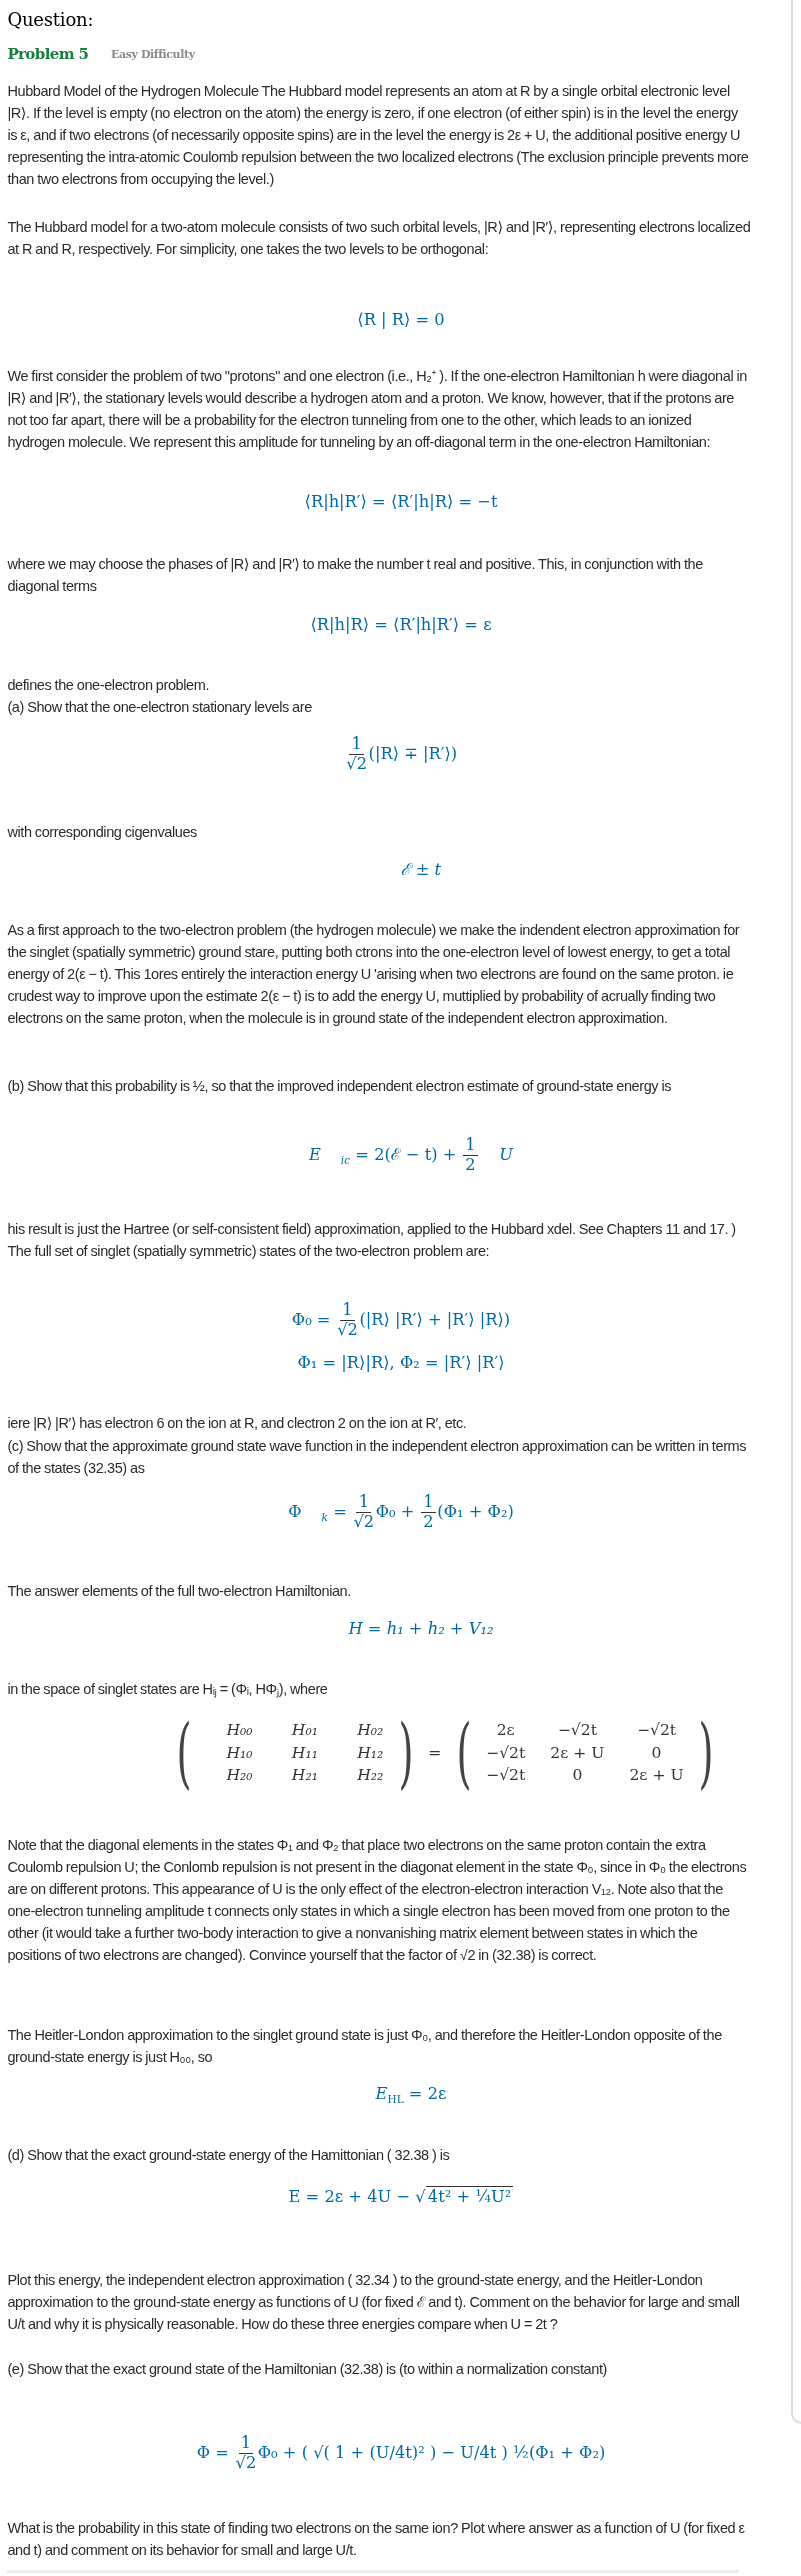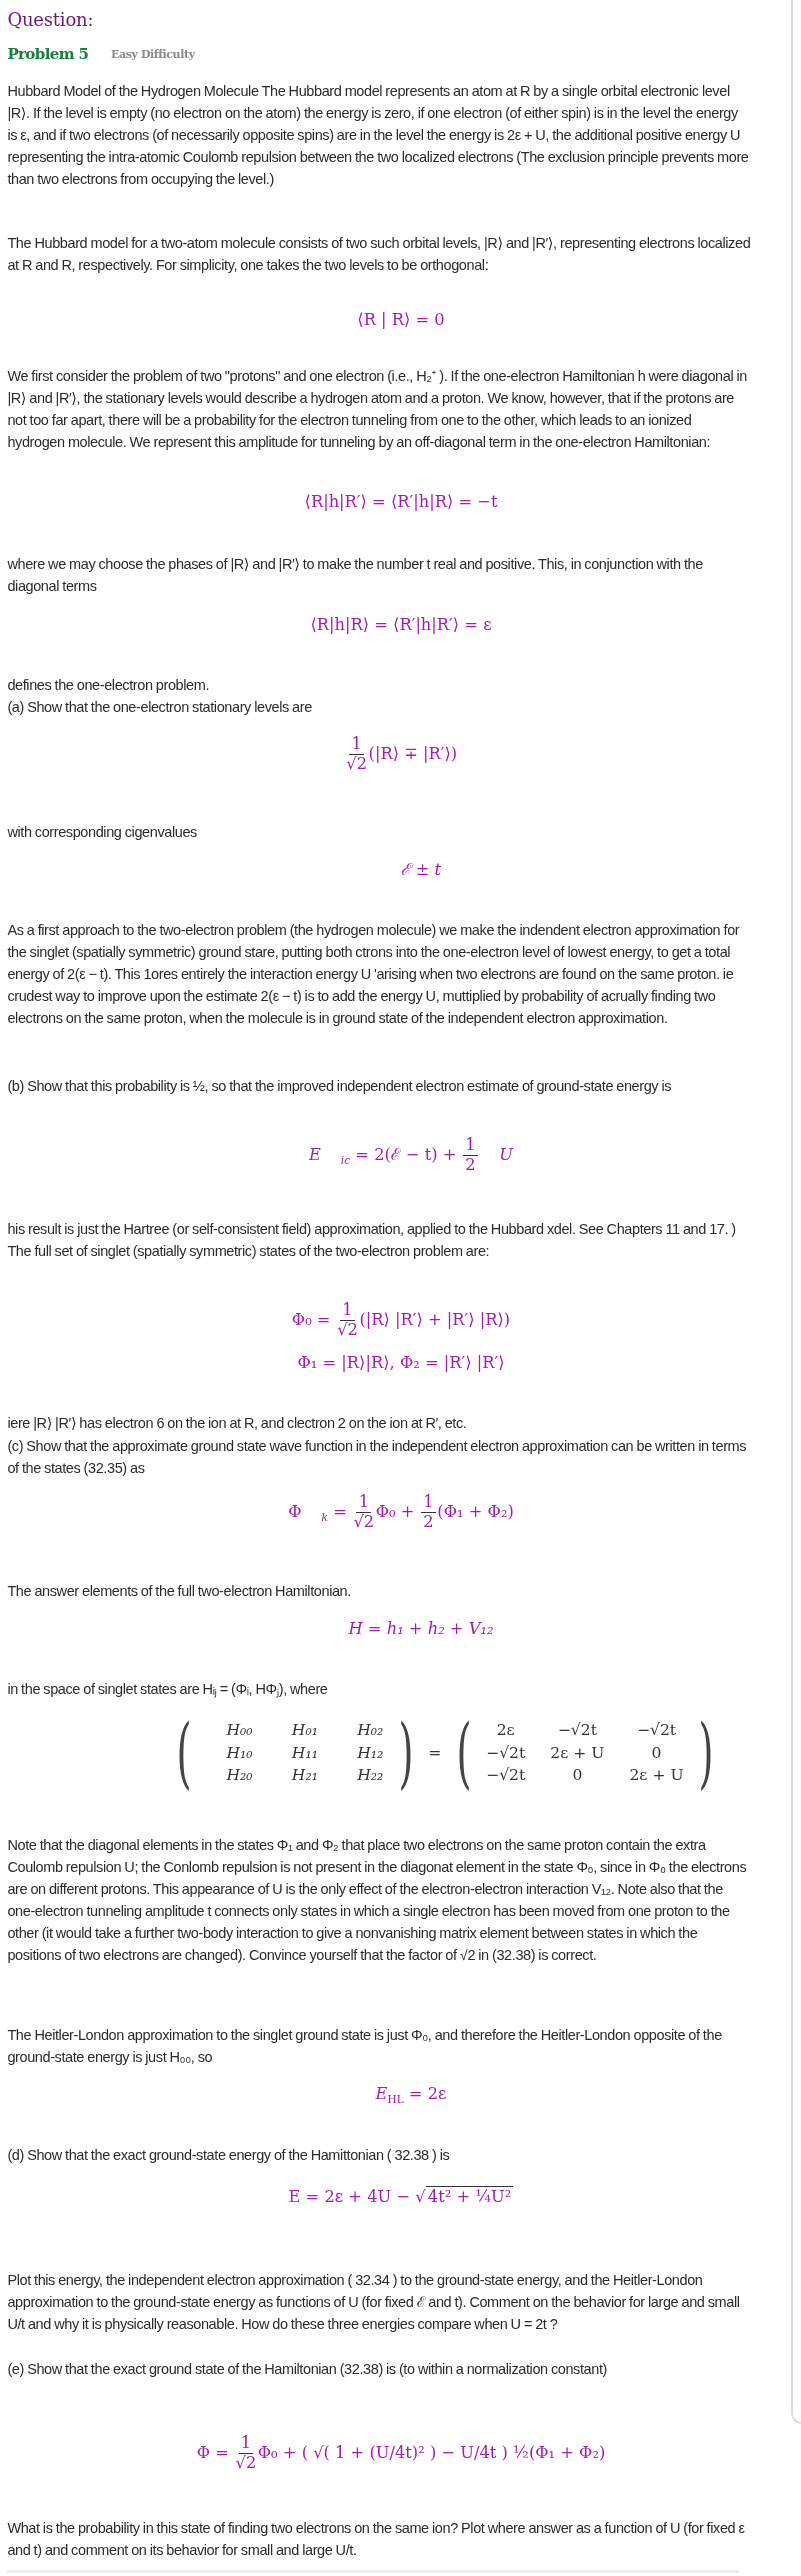--- a/index.html
+++ b/index.html
@@ -1,48 +1,48 @@
 <!DOCTYPE html>
 <html style="font-size:12px"><head>
 <meta charset="utf-8">
 <style>
   html, body { margin: 0; padding: 0; background: #ffffff; }
   body { width: 802px; height: 2576px; position: relative; overflow: hidden;
          font-family: "Liberation Sans", sans-serif; color: #2b2b2b; }
   .panel-border { position: absolute; left: 791px; top: 0; width: 15px; height: 2422px;
          border-left: 2.2px solid #dcdcdc; border-bottom: 2.2px solid #dcdcdc; border-bottom-left-radius: 10.4px; }
   .bottom-bar { position: absolute; left: 7.4px; top: 2570px; width: 732px; height: 3px; background: #ececec; }
-  .q-label { position: absolute; left: 7.4px; top: 9px; font-family: "DejaVu Serif", serif; font-size: 18px; color: #701a75; letter-spacing: -0.2px; }
+  .q-label { position: absolute; left: 7.4px; top: 9px; font-family: "DejaVu Serif", serif; font-size: 18px; color: #000000; letter-spacing: -0.2px; }
   .prob-title { position: absolute; left: 7.4px; top: 45px; font-family: "DejaVu Serif", serif; font-size: 15px; font-weight: bold; color: #15803d; letter-spacing: -0.6px; }
   .prob-diff { position: absolute; left: 111px; top: 48px; font-family: "DejaVu Serif", serif; font-size: 11px; font-weight: bold; color: #8a8a8a; letter-spacing: -0.4px; }
   .para { position: absolute; left: 7.4px; width: 743px; font-size: 14.5px; line-height: 22px; color: #2b2b2b;
           letter-spacing: -0.4px; word-spacing: -0.4px; }
   .eq { position: absolute; left: 0; width: 802px; text-align: center; font-family: "DejaVu Serif", serif;
-        font-size: 16.3px; color: #a21caf; }
+        font-size: 16.3px; color: #0369a1; }
   .m { font-family: "DejaVu Serif", serif; font-style: italic; padding-left: 20px; }
   .frac { display: inline-flex; flex-direction: column; align-items: center; vertical-align: middle; margin: 0 1.5px; }
   .frac .num { border-bottom: 1.1px solid #333; padding: 0 2.2px; line-height: 1.15; }
   .frac .den { line-height: 1.15; }
   .matrix { position: absolute; left: 169px; top: 1714px; display: flex; align-items: center; font-family: "DejaVu Serif", serif; font-size: 15.6px; color: #333; }
   .mat { display: grid; grid-template-columns: repeat(3, auto); column-gap: 19.3px; row-gap: 4.5px; padding: 0 7.4px; text-align: center; }
   .paren { font-size: 77px; line-height: 1; font-weight: 100; transform: scaleX(0.5); color: #444; }
   .eqsign { margin: 0 7.4px; }
   sub { font-size: 0.65em; }
 </style>
 </head>
 <body>
 
 <div class="panel-border"></div>
 
 <div class="q-label">Question:</div>
 <div class="prob-title">Problem 5</div>
 <div class="prob-diff">Easy Difficulty</div>
 
 <div class="para" style="top:80px">Hubbard Model of the Hydrogen Molecule The Hubbard model represents an atom at R by a single orbital electronic level |R⟩. If the level is empty (no electron on the atom) the energy is zero, if one electron (of either spin) is in the level the energy is ε, and if two electrons (of necessarily opposite spins) are in the level the energy is 2ε + U, the additional positive energy U representing the intra-atomic Coulomb repulsion between the two localized electrons (The exclusion principle prevents more than two electrons from occupying the level.)</div>
-<div class="para" style="top:232px">The Hubbard model for a two-atom molecule consists of two such orbital levels, |R⟩ and |R′⟩, representing electrons localized at R and R, respectively. For simplicity, one takes the two levels to be orthogonal:</div>
+<div class="para" style="top:216px">The Hubbard model for a two-atom molecule consists of two such orbital levels, |R⟩ and |R′⟩, representing electrons localized at R and R, respectively. For simplicity, one takes the two levels to be orthogonal:</div>
 <div class="eq" style="top:310px">⟨R | R⟩ = 0</div>
 
 <div class="para" style="top:365px">We first consider the problem of two "protons" and one electron (i.e., H₂⁺ ). If the one-electron Hamiltonian h were diagonal in |R⟩ and |R′⟩, the stationary levels would describe a hydrogen atom and a proton. We know, however, that if the protons are not too far apart, there will be a probability for the electron tunneling from one to the other, which leads to an ionized hydrogen molecule. We represent this amplitude for tunneling by an off-diagonal term in the one-electron Hamiltonian:</div>
 <div class="eq" style="top:492px">⟨R|h|R′⟩ = ⟨R′|h|R⟩ = −t</div>
 
 <div class="para" style="top:553px">where we may choose the phases of |R⟩ and |R′⟩ to make the number t real and positive. This, in conjunction with the diagonal terms</div>
 <div class="eq" style="top:615px">⟨R|h|R⟩ = ⟨R′|h|R′⟩ = ε</div>
 
 <div class="para" style="top:674px">defines the one-electron problem.</div>
 <div class="para" style="top:696px">(a) Show that the one-electron stationary levels are</div>

